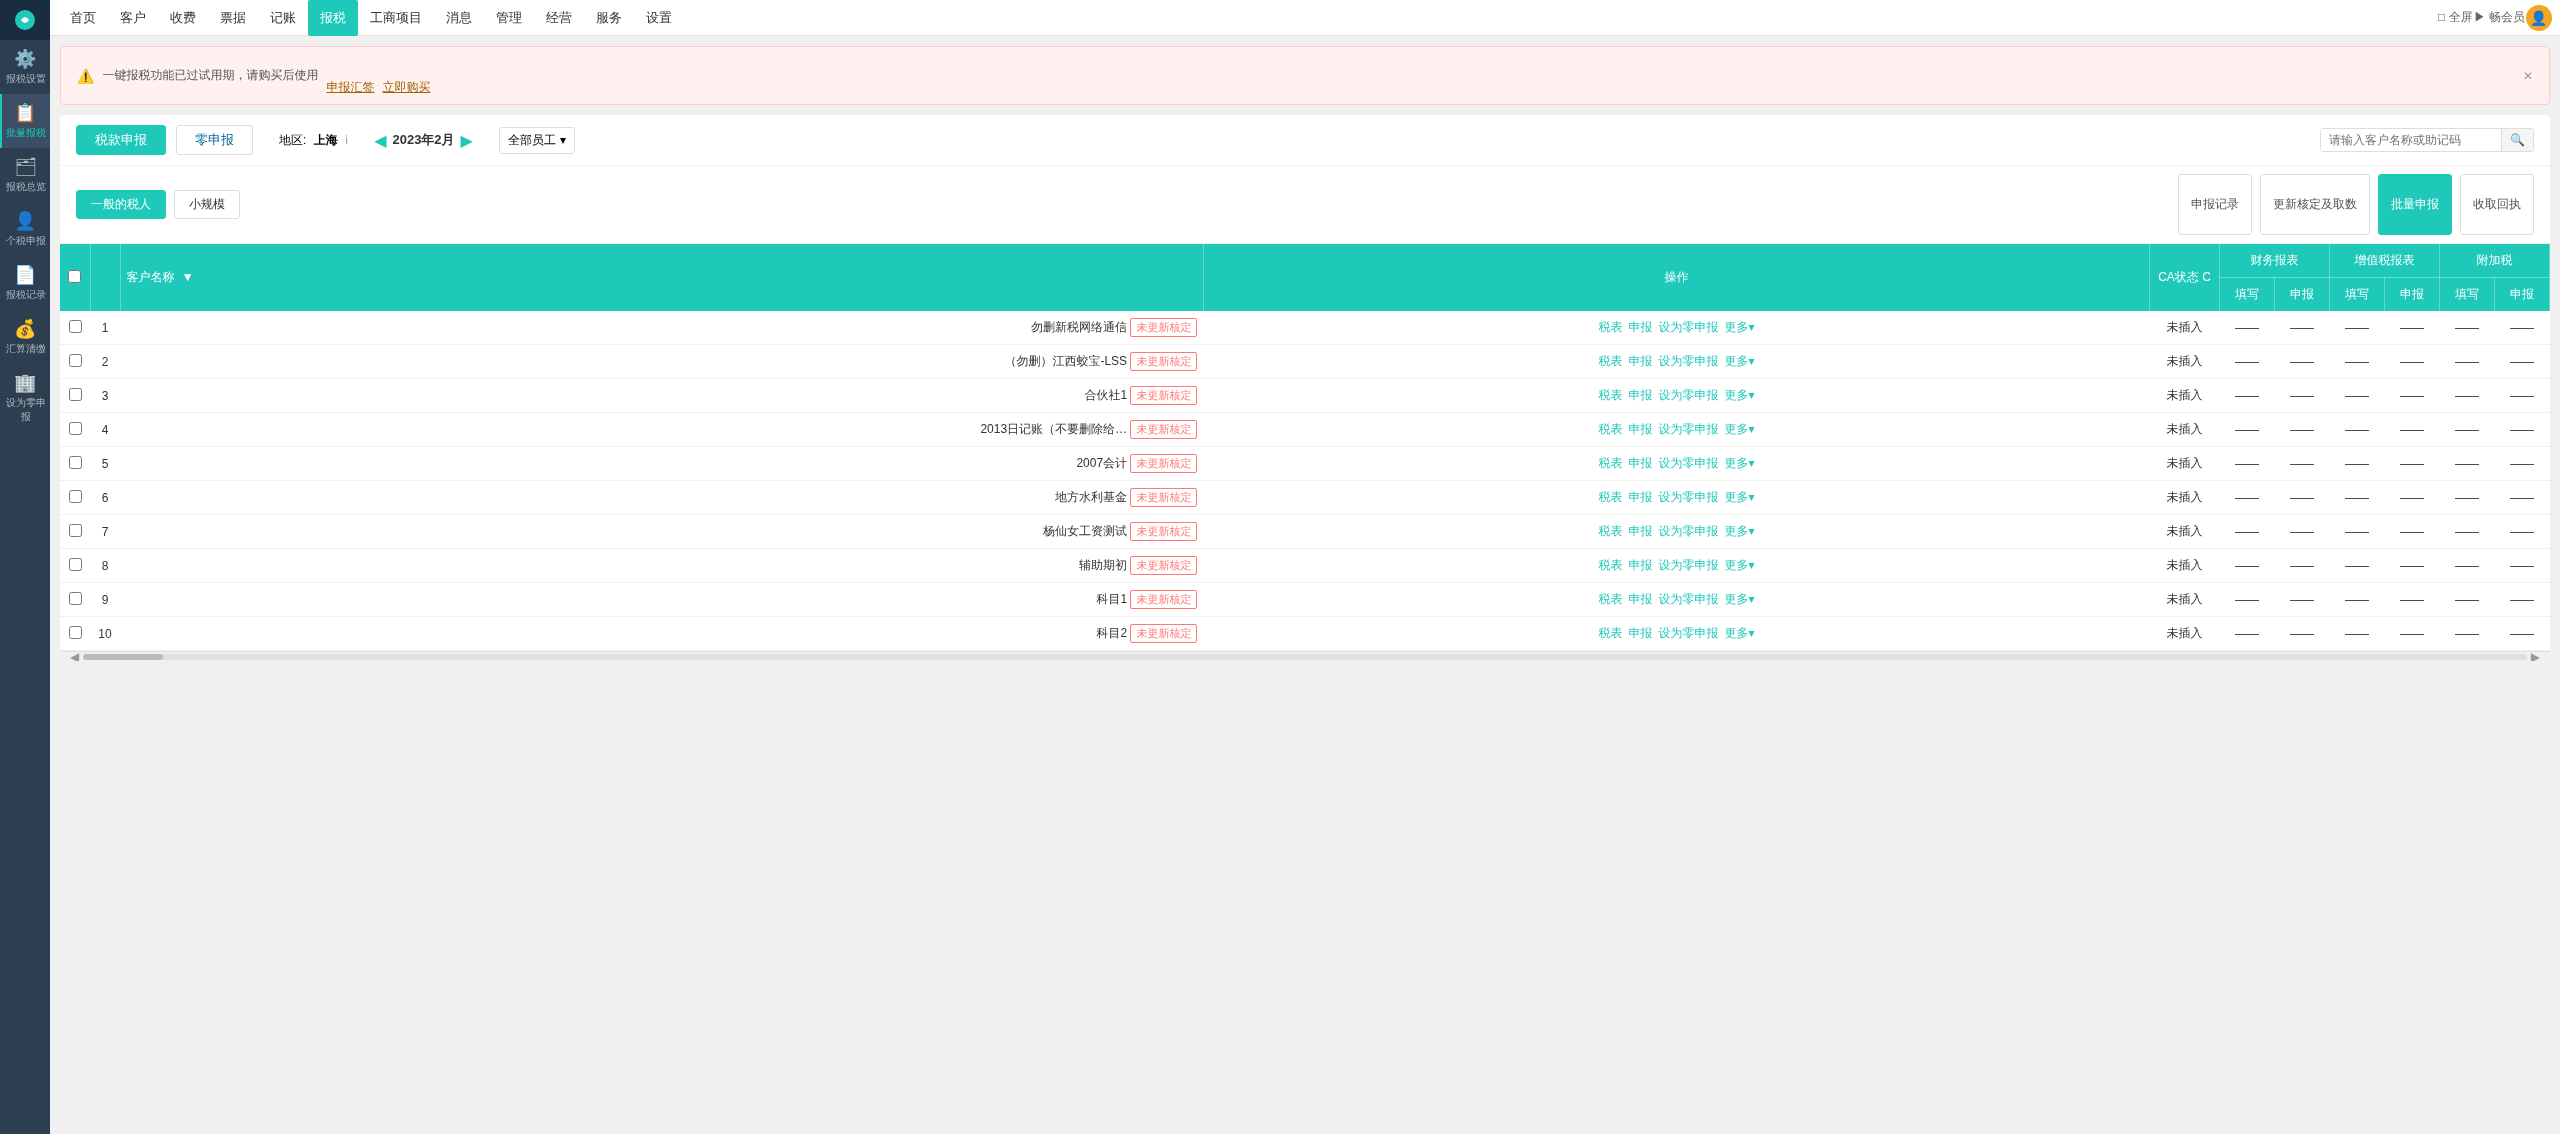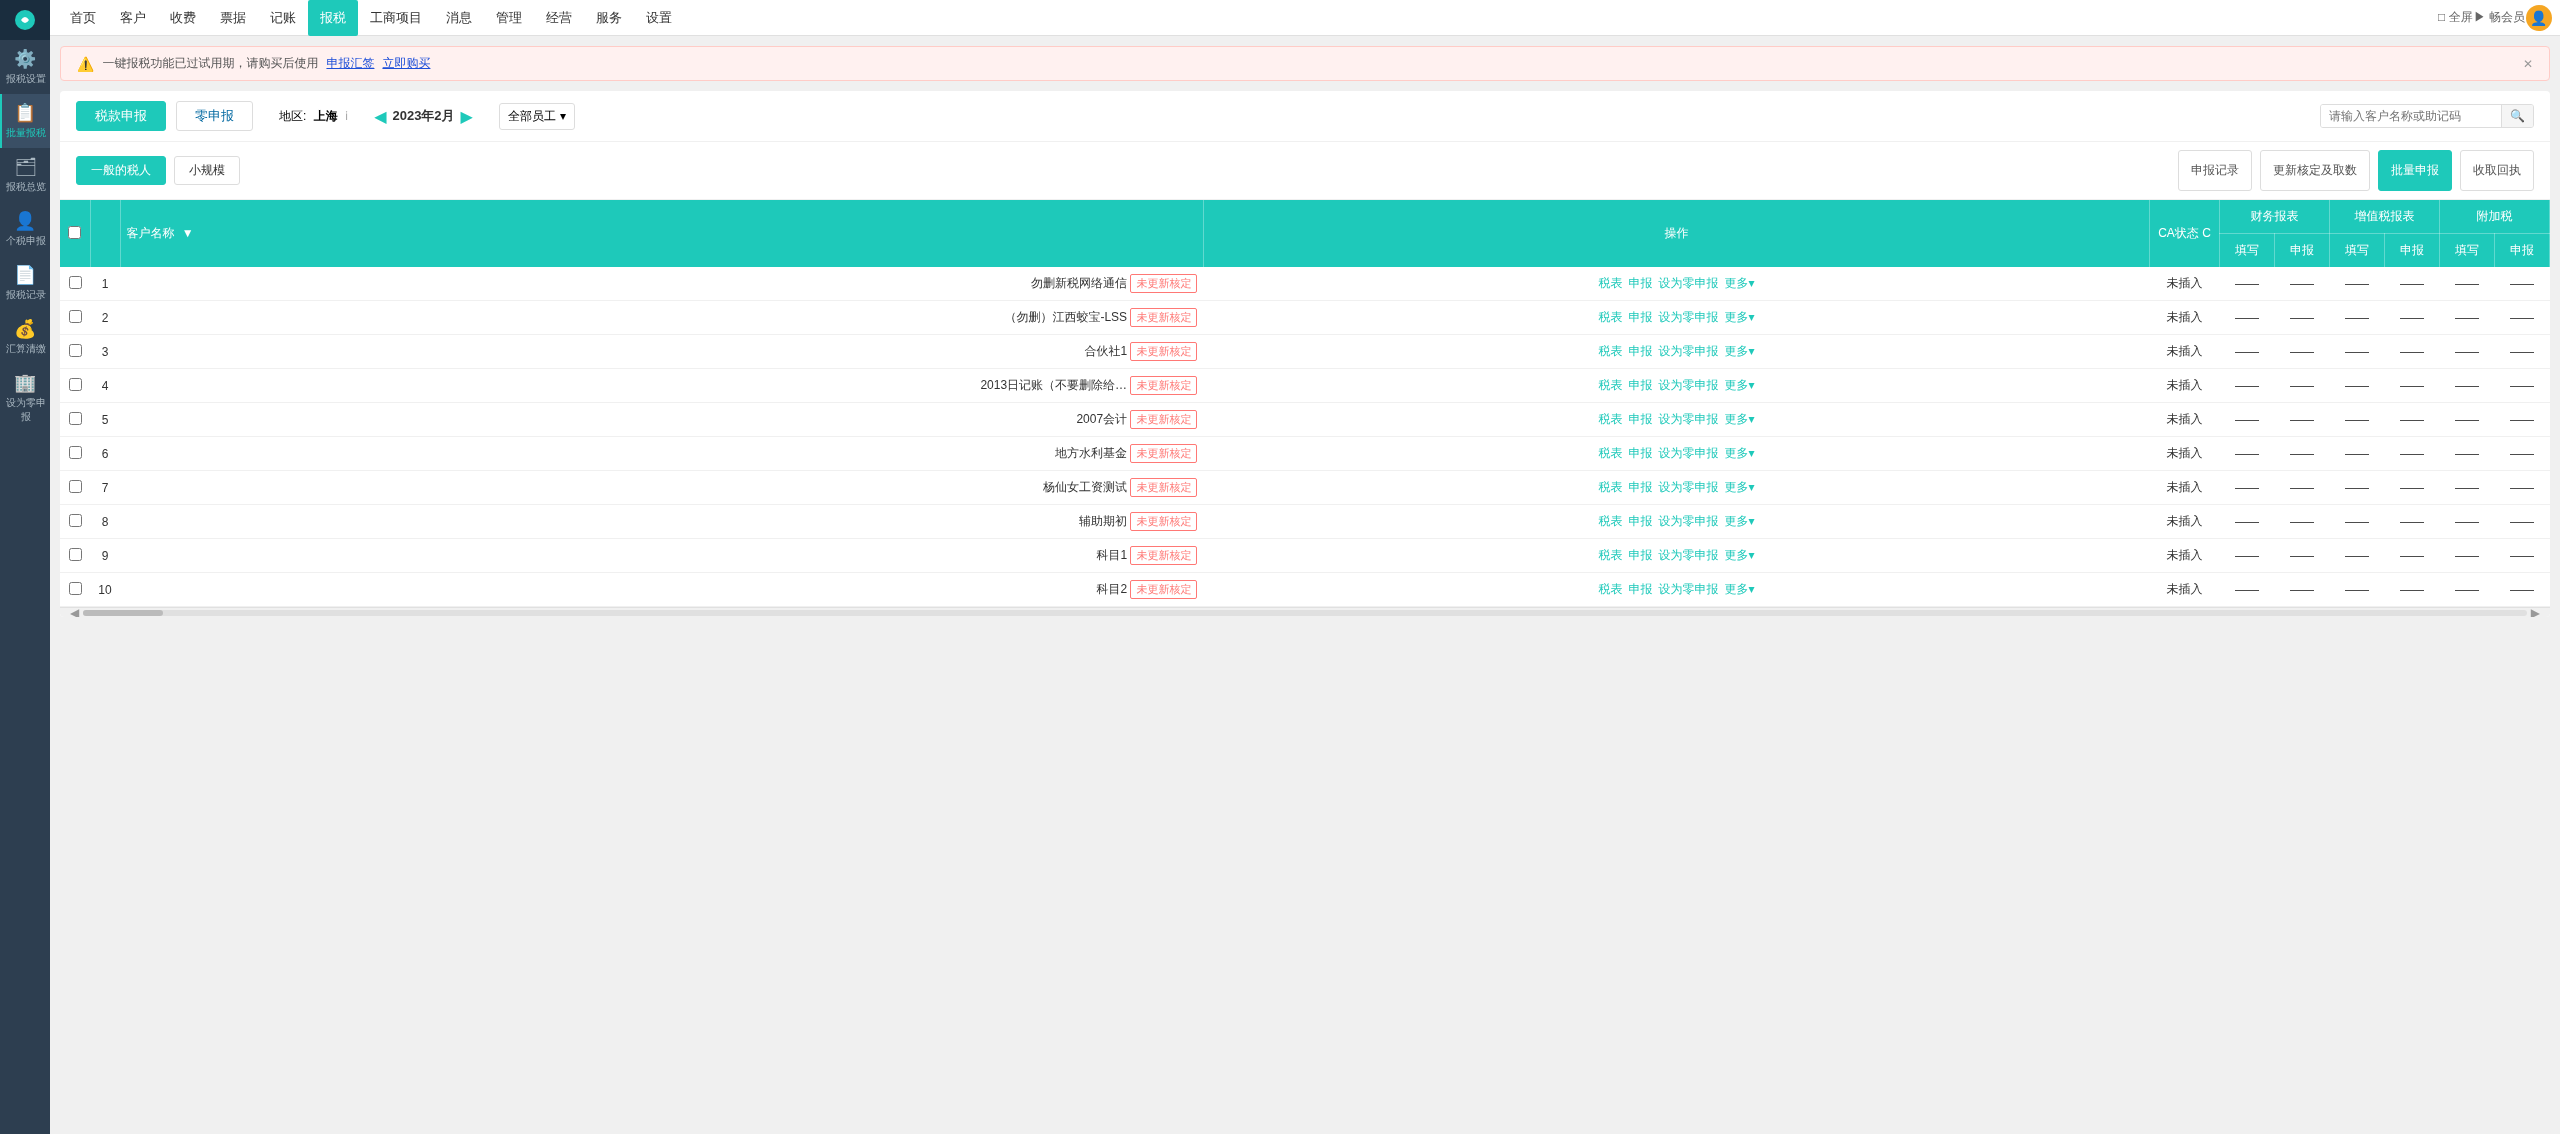--- a/index.html
+++ b/index.html
@@ -84,21 +84,21 @@
       border-radius: 4px;
       padding: 8px 16px;
       margin-bottom: 10px;
       display: flex;
       align-items: center;
       gap: 8px;
       font-size: 12px;
       color: #555;
     }
     .banner-close { margin-left: auto; cursor: pointer; color: #999; }
-    .banner a { color: #1d4ed8; text-decoration: underline; cursor: pointer; }
+    .banner a { color: #a16207; text-decoration: underline; cursor: pointer; margin-top: 24px; }
 
     
     .filing-card {
       background: #fff;
       border-radius: 4px;
       overflow: hidden;
     }
 
     
     .filing-toolbar {
@@ -163,21 +163,21 @@
       border: 1px solid #ddd;
       border-radius: 3px;
       cursor: pointer;
       font-size: 12px;
       color: #333;
       background: #fff;
     }
     .taxpayer-tab.active { background: #1ec9ba; color: #fff; border-color: #1ec9ba; }
     .action-btns { margin-left: auto; display: flex; gap: 8px; }
     .action-btn {
-      padding: 11px 12px;
+      padding: 21px 12px;
       border: 1px solid #ddd;
       border-radius: 3px;
       cursor: pointer;
       font-size: 12px;
       background: #fff;
       color: #333;
     }
     .action-btn.primary { background: #1ec9ba; color: #fff; border-color: #1ec9ba; }
     .action-btn.secondary { background: #fff; color: #555; }
 

